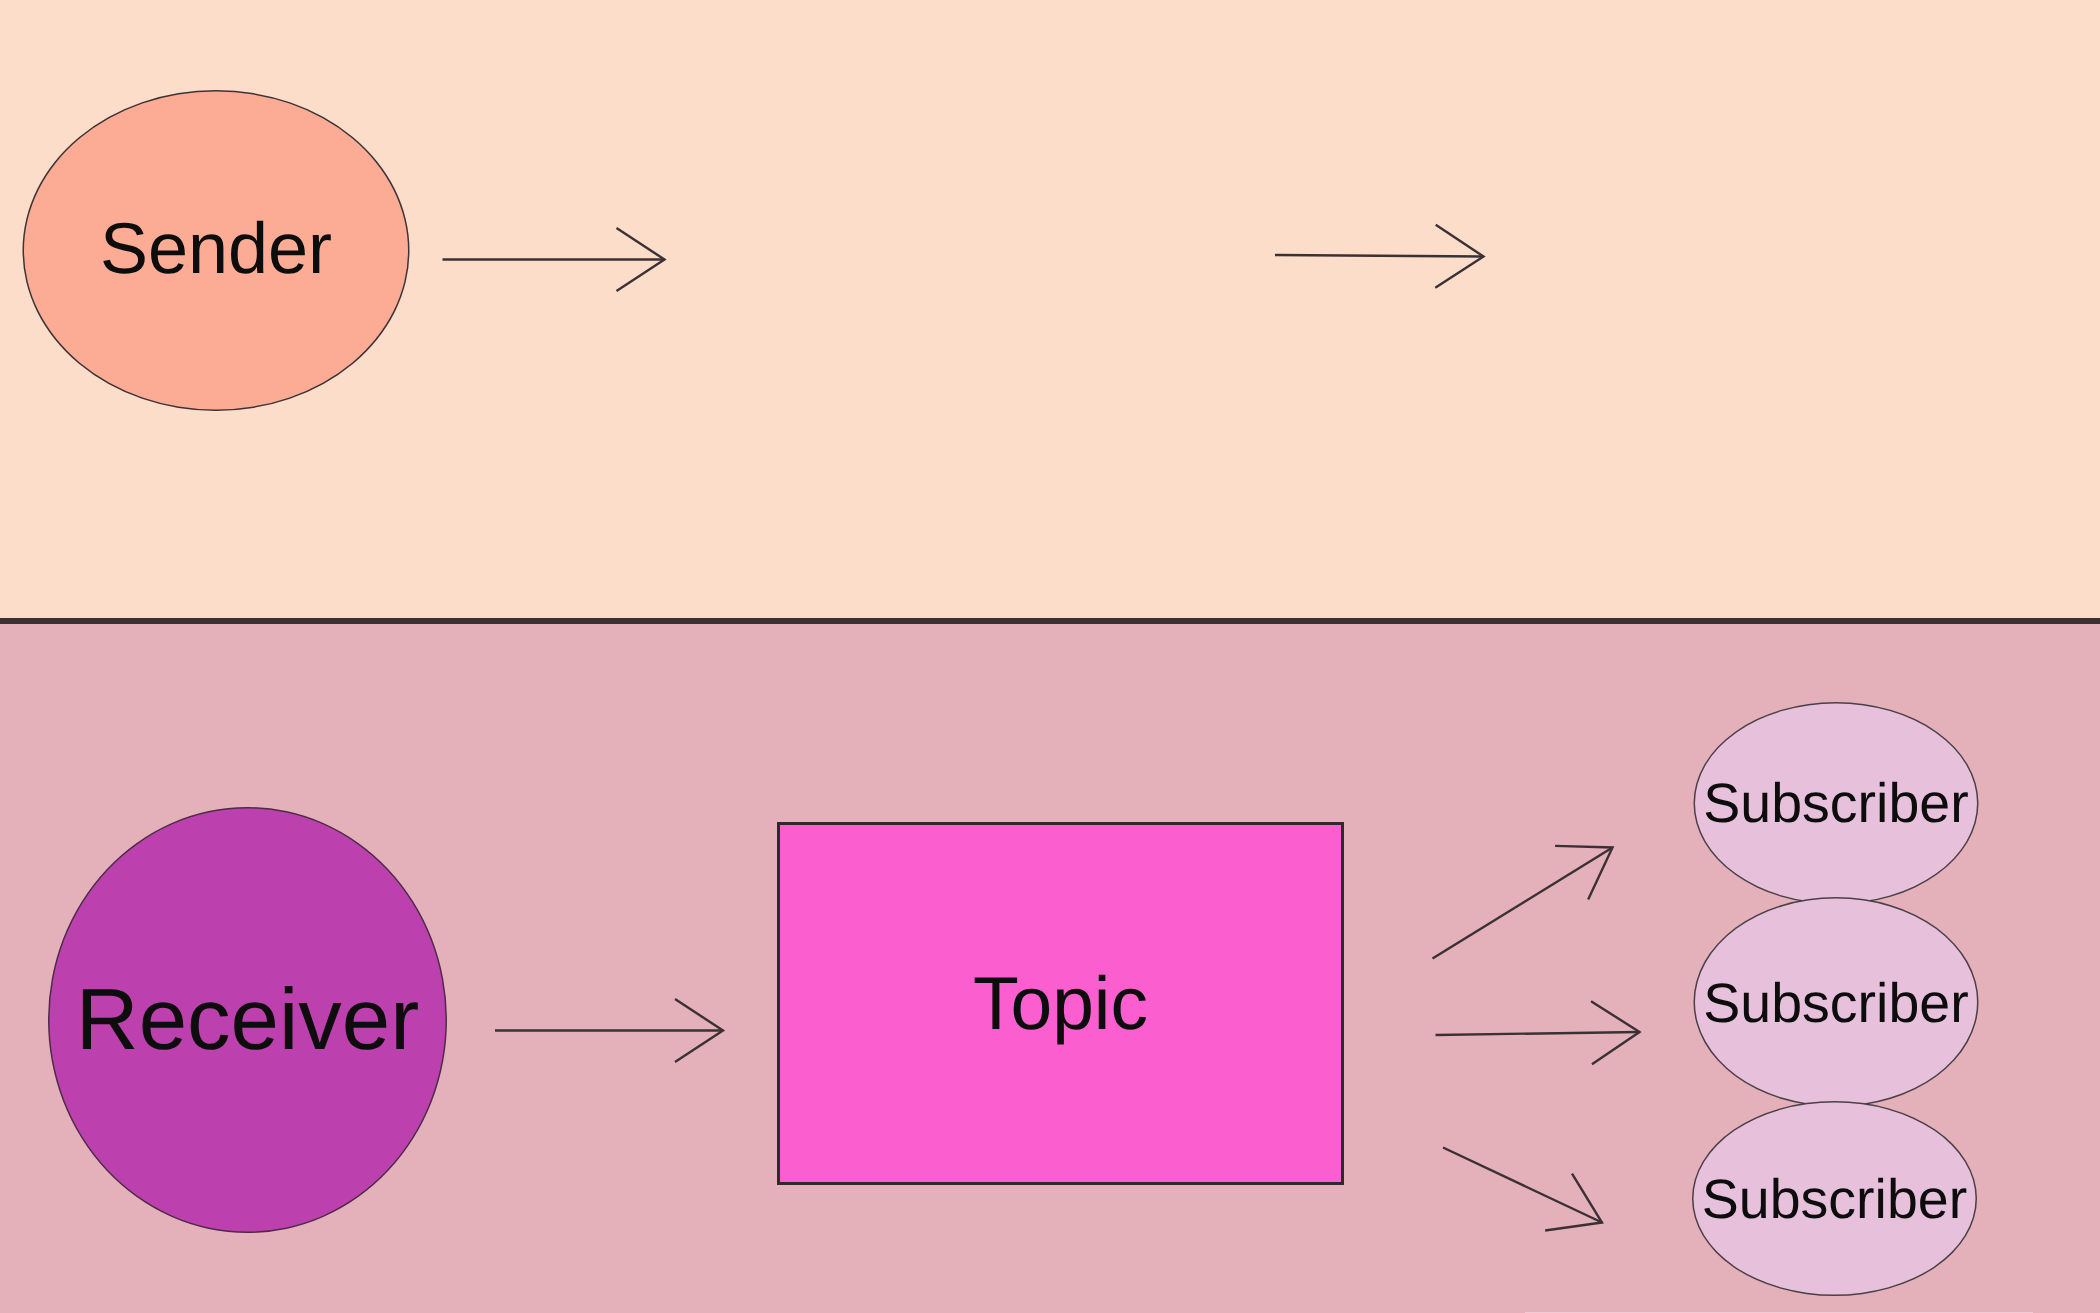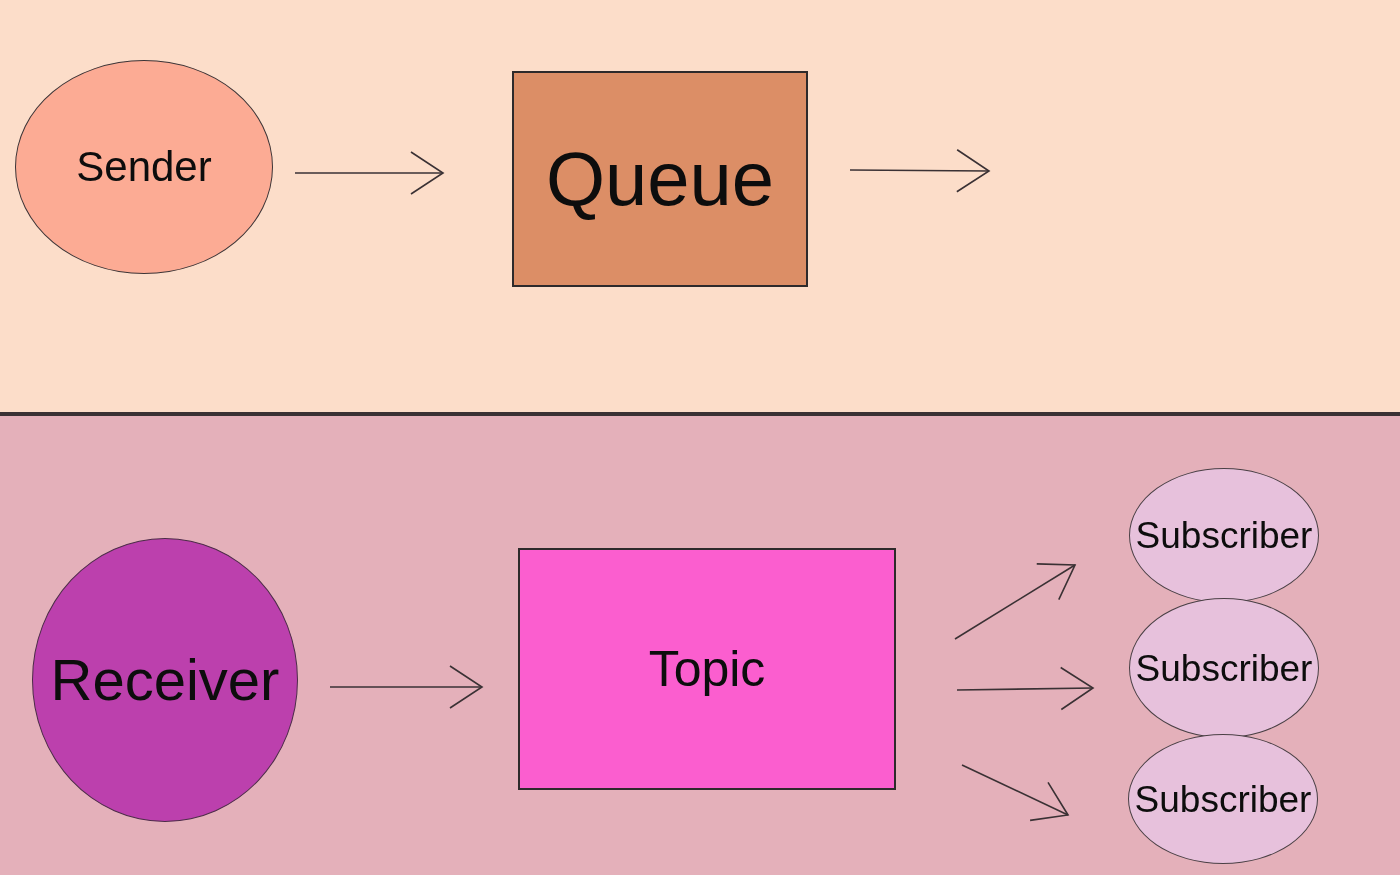--- a/index.html
+++ b/index.html
@@ -18,21 +18,21 @@
   *{margin:0;padding:0;box-sizing:border-box;}
   html,body{width:1400px;height:875px;overflow:hidden;}
   body{font-family:"Liberation Sans", sans-serif;color:var(--text);}
   .canvas{position:relative;width:1400px;height:875px;}
   .band{position:absolute;left:0;width:1400px;}
   .band-top{top:0;height:412px;background:var(--top-bg);}
   .band-divider{top:412px;height:4px;background:var(--divider);}
   .band-bottom{top:416px;height:459px;background:var(--bottom-bg);}
   .node{position:absolute;display:flex;align-items:center;justify-content:center;text-align:center;line-height:1;}
   .ellipse{border-radius:50%;}
-  .sender{left:15px;top:60px;width:258px;height:214px;background:var(--endpoint-fill);border:1.5px solid var(--shape-border);font-size:42px;}
+  .sender{left:15px;top:60px;width:258px;height:214px;background:var(--endpoint-fill);border:1.5px solid var(--shape-border);font-size:48px;}
   .queue{left:512px;top:71px;width:296px;height:216px;background:var(--queue-fill);border:2px solid #2e2a2b;font-size:76px;}
   .receiver{left:1051px;top:63px;width:324px;height:240px;background:var(--endpoint-fill);border:1.5px solid var(--shape-border);font-size:72px;}
   .publisher{left:32px;top:538px;width:266px;height:284px;background:var(--publisher-fill);border:1.5px solid #4c2c48;font-size:58px;}
   .topic{left:518px;top:548px;width:378px;height:242px;background:var(--topic-fill);border:2px solid #2e2a2b;font-size:50px;}
   .subscriber{width:190px;height:135px;background:var(--subscriber-fill);border:1.2px solid #4a4045;font-size:37px;}
   .sub-1{left:1129px;top:468px;}
   .sub-2{left:1129px;top:598px;height:140px;}
   .sub-3{left:1128px;top:734px;height:130px;}
   svg.arrows{position:absolute;left:0;top:0;width:1400px;height:875px;pointer-events:none;}
   svg.arrows path{stroke:var(--arrow);stroke-width:1.6;fill:none;}
@@ -56,23 +56,20 @@
     <path d="M850,170 L989,171" marker-end="url(#head)"></path>
     <path d="M330,687 L482,687" marker-end="url(#head)"></path>
     <path d="M955,639 L1075,565" marker-end="url(#head)"></path>
     <path d="M957,690 L1093,688" marker-end="url(#head)"></path>
     <path d="M962,765 L1068,815" marker-end="url(#head)"></path>
   </svg>
 
   <div class="node ellipse sender">
     <span>Sender</span>
   </div>
-  <div class="node queue">
-    <span>Queue</span>
-  </div>
 
   <div class="node ellipse publisher">
     <span>Receiver</span>
   </div>
   <div class="node topic">
     <span>Topic</span>
   </div>
   <div class="node ellipse subscriber sub-1">
     <span>Subscriber</span>
   </div>

